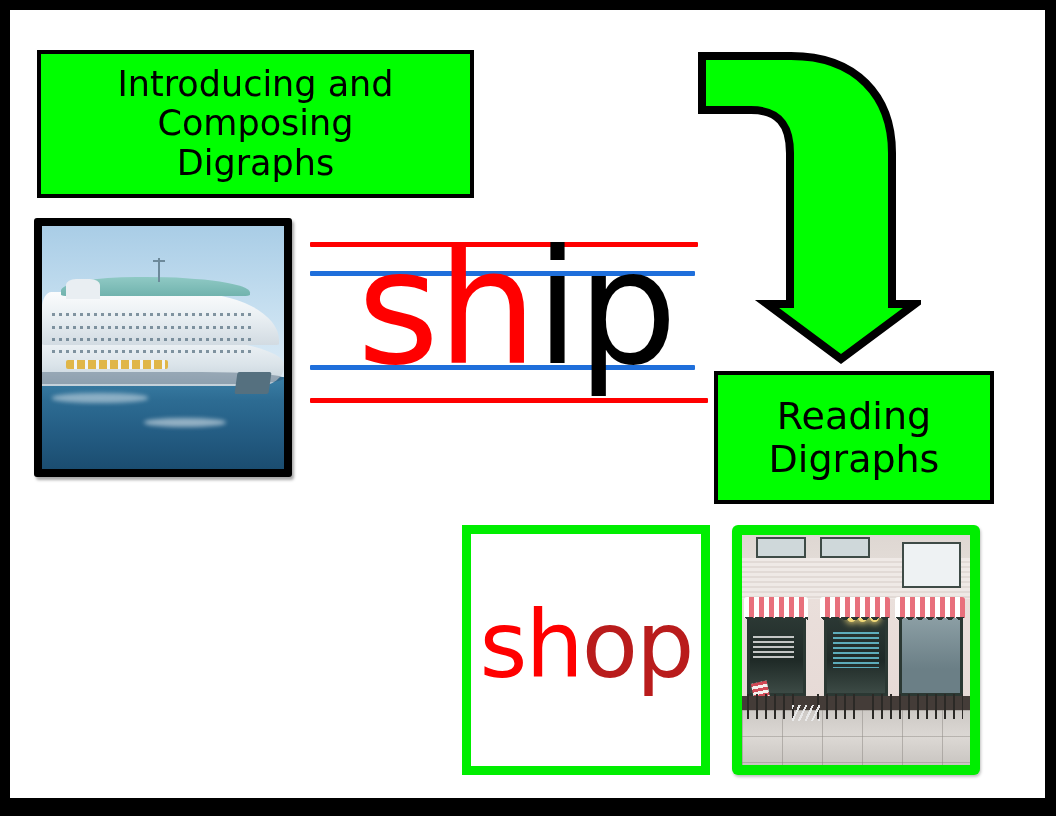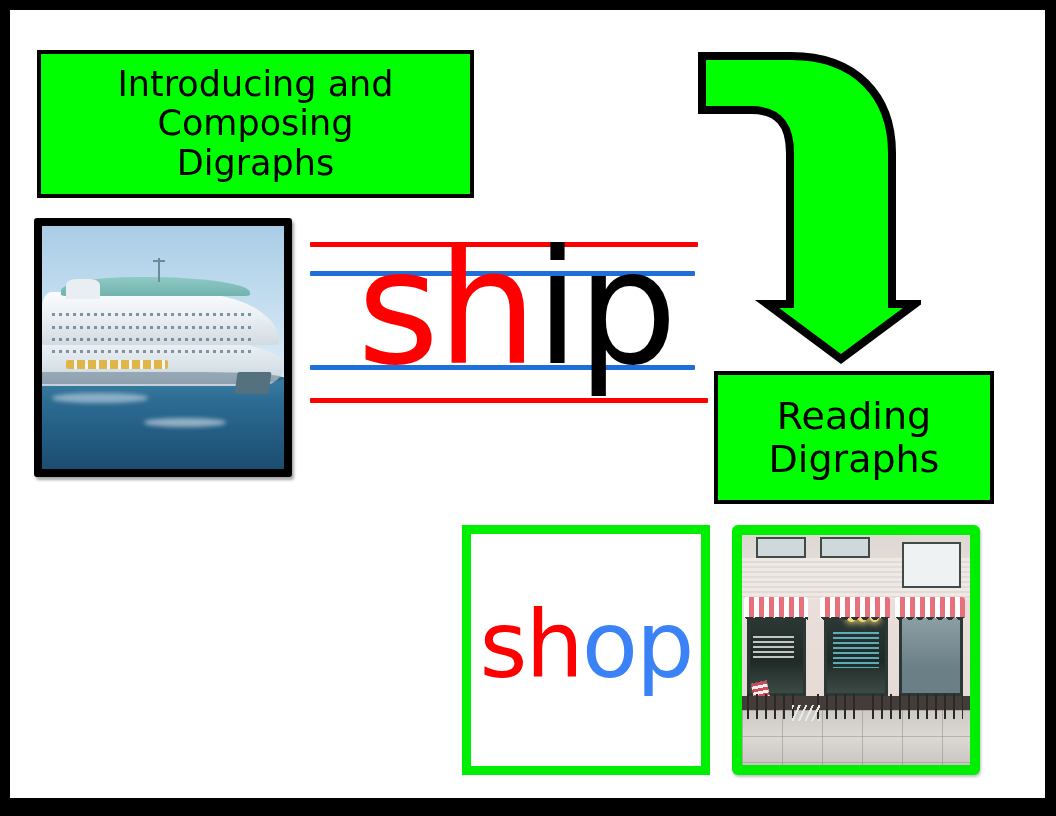--- a/index.html
+++ b/index.html
@@ -225,21 +225,21 @@
   }
   #shop-word {
     font-size: 92px;
     font-family: "DejaVu Sans", "Liberation Sans", sans-serif;
     letter-spacing: -2px;
     line-height: 1;
     white-space: nowrap;
     transform: translateY(-4px);
   }
   #shop-word .red { color: #ff0000; }
-  #shop-word .black { color: #3b82f6; }
+  #shop-word .black { color: #b91c1c; }
 
   
   #shop-photo-card {
     position: absolute;
     left: 722px;
     top: 515px;
     width: 248px;
     height: 250px;
     background: #00ee00;
     padding: 10px;

